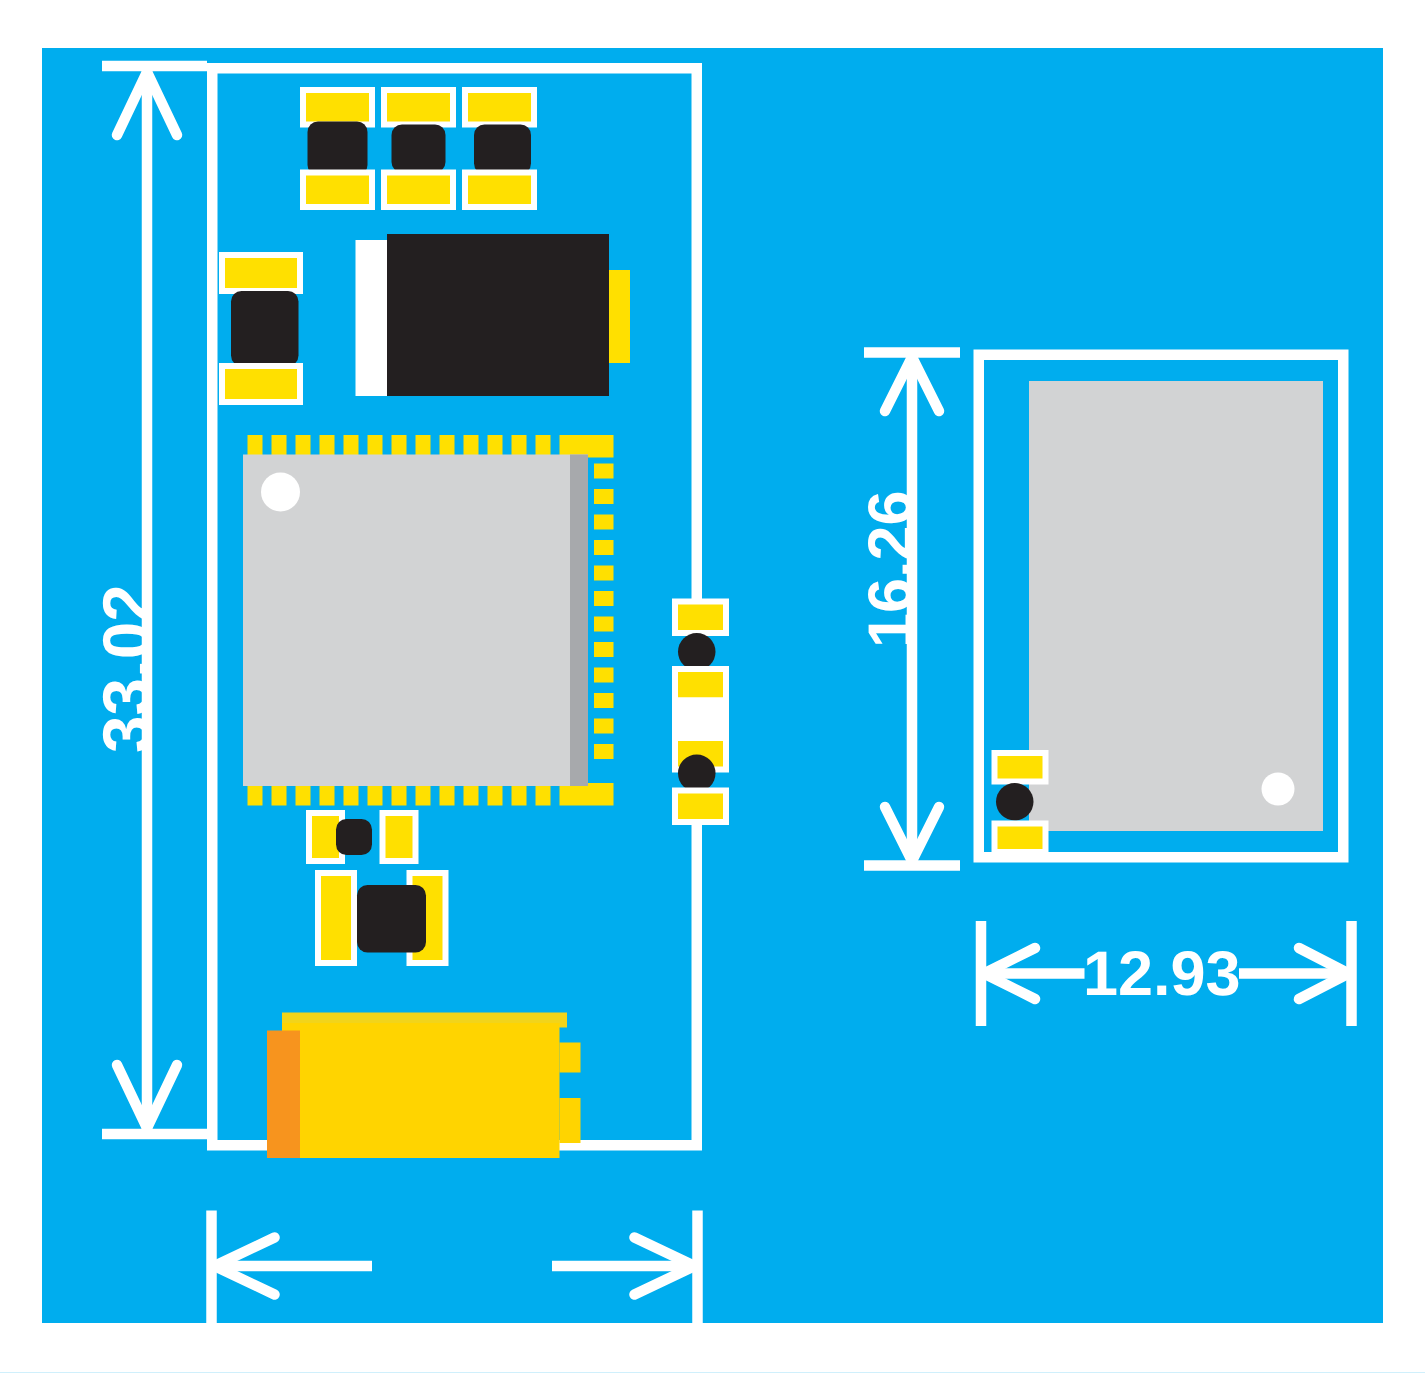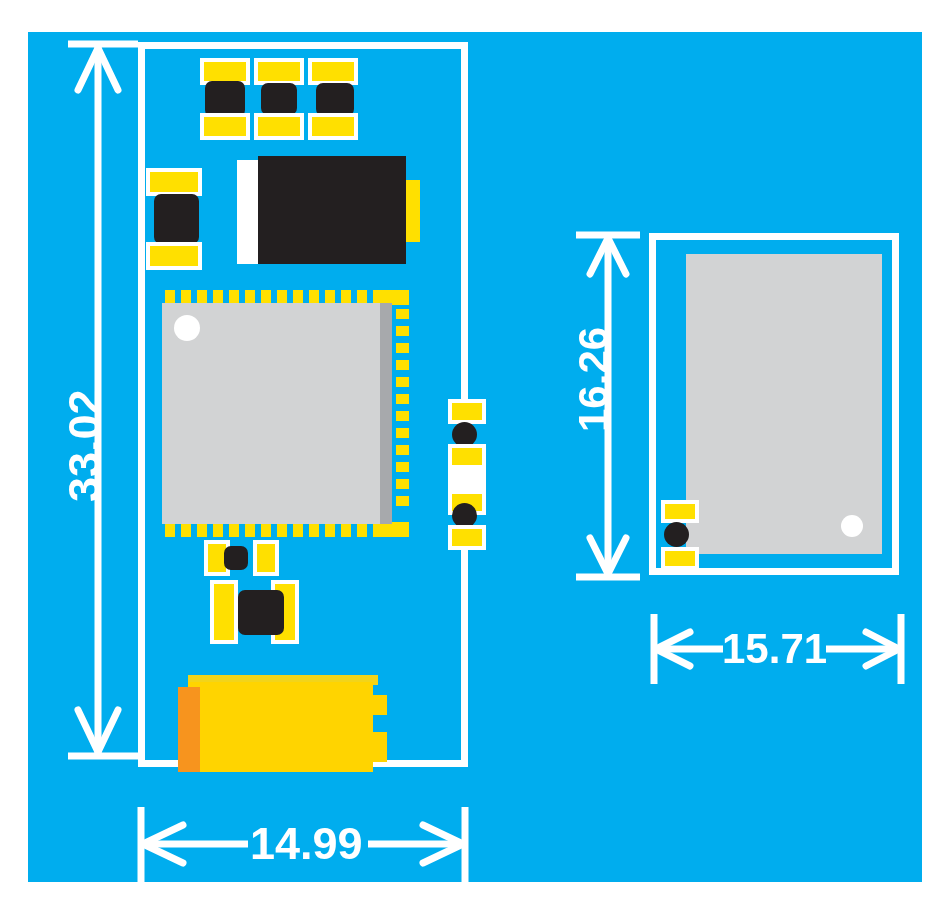--- a/index.html
+++ b/index.html
@@ -225,21 +225,20 @@
       <line x1="337" y1="20" x2="337" y2="95" stroke="#ffffff" stroke-width="7"></line>
 
       <line x1="15" y1="57" x2="120" y2="57" stroke="#ffffff" stroke-width="7"></line>
 
       <line x1="240" y1="57" x2="335" y2="57" stroke="#ffffff" stroke-width="7"></line>
 
       <polyline points="55,38 15,57 55,76" fill="none" stroke="#ffffff" stroke-width="7" stroke-linecap="round" stroke-linejoin="round"></polyline>
 
       <polyline points="295,38 335,57 295,76" fill="none" stroke="#ffffff" stroke-width="7" stroke-linecap="round" stroke-linejoin="round"></polyline>
     </svg>
-    <div class="dim-text" style="left:222px; top:789px; font-size:45px;">14.99</div>
 
     <div class="pcb-outline" style="left:621px; top:201px; width:250px; height:342px;"></div>
 
     <div class="grey-mod" style="left:658px; top:222px; width:196px; height:300px;"></div>
     <div class="white-dot" style="left:813px; top:483px; width:22px; height:22px;"></div>
 
     <div class="pad" style="left:637px; top:472px; width:30px; height:15px;"></div>
     <div class="dot-blk" style="left:636px; top:490px; width:25px; height:25px;"></div>
     <div class="pad" style="left:637px; top:519px; width:30px; height:15px;"></div>
 
@@ -262,16 +261,16 @@
       <line x1="273" y1="22" x2="273" y2="92" stroke="#ffffff" stroke-width="7"></line>
 
       <line x1="28" y1="57" x2="95" y2="57" stroke="#ffffff" stroke-width="7"></line>
 
       <line x1="198" y1="57" x2="271" y2="57" stroke="#ffffff" stroke-width="7"></line>
 
       <polyline points="62,40 28,57 62,74" fill="none" stroke="#ffffff" stroke-width="7" stroke-linecap="round" stroke-linejoin="round"></polyline>
 
       <polyline points="238,40 271,57 238,74" fill="none" stroke="#ffffff" stroke-width="7" stroke-linecap="round" stroke-linejoin="round"></polyline>
     </svg>
-    <div class="dim-text" style="left:694px; top:596px; font-size:42px;">15.71</div>
+    <div class="dim-text" style="left:694px; top:596px; font-size:42px;">12.93</div>
 
   </div>
 </div>
 
 </body></html>

